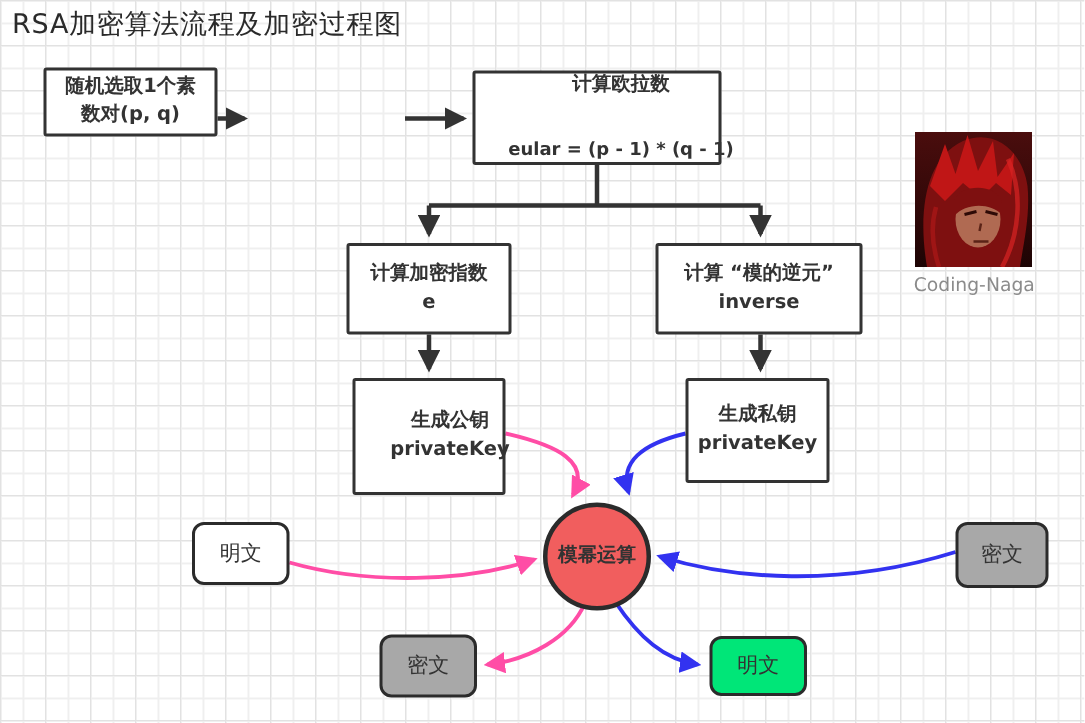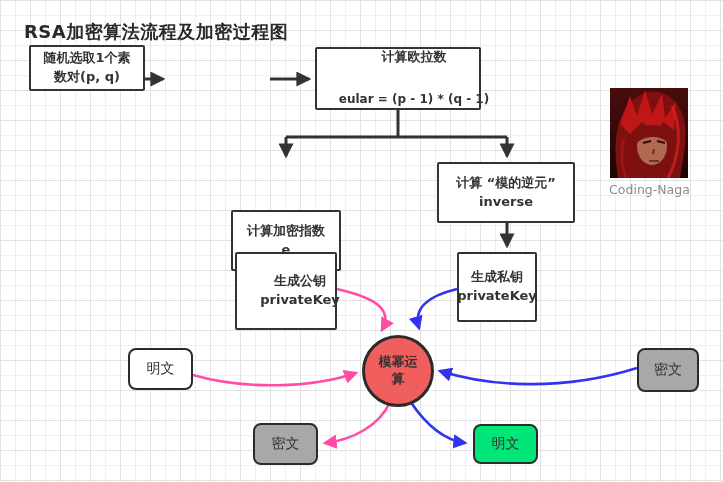--- a/index.html
+++ b/index.html
@@ -8,43 +8,43 @@
     position:relative;width:723px;height:482px;overflow:hidden;
     background-color:#ffffff;
     background-image:
       linear-gradient(#e2e2e2 1px, transparent 1px),
       linear-gradient(90deg, #e2e2e2 1px, transparent 1px),
       linear-gradient(#efefef 1px, transparent 1px),
       linear-gradient(90deg, #efefef 1px, transparent 1px);
     background-size:30px 30px,30px 30px,15px 15px,15px 15px;
   }
   .title{
-    position:absolute;left:8px;top:4px;margin:16px;
-    font-size:18px;font-weight:bold;color:#2a2a2a;letter-spacing:0.5px;
+    position:absolute;left:8px;top:4px;margin:0;
+    font-size:18px;font-weight:normal;color:#2a2a2a;letter-spacing:0.5px;
   }
   .connectors{position:absolute;left:0;top:0;width:723px;height:482px;}
   .node{
     position:absolute;box-sizing:border-box;background:#fff;
     border:2.5px solid #333;border-radius:2px;
     display:flex;flex-direction:column;align-items:center;justify-content:center;
     font-size:13px;font-weight:bold;color:#333;line-height:1.45;text-align:center;
   }
   .node .l2small{font-size:12px;white-space:nowrap;margin-top:24px;}
   .pill{
     position:absolute;box-sizing:border-box;
     border:2.5px solid #2b2b2b;border-radius:8px;
     display:flex;align-items:center;justify-content:center;
     font-size:14px;font-weight:normal;color:#333;background:#fff;
   }
   .pill.gray{background:#a8a8a8;}
   .pill.green{background:#00e678;}
   .circle{
     position:absolute;box-sizing:border-box;border-radius:50%;
     border:3px solid #2b2b2b;background:#f15e5e;
-    display:flex;flex-direction:column;align-items:center;justify-content:center;
+    display:flex;align-items:center;justify-content:center;
     font-size:13px;font-weight:bold;color:#333;line-height:1.3;text-align:center;
   }
   .avatar{position:absolute;left:610px;top:88px;width:78px;height:90px;}
   .caption{
     position:absolute;left:592px;top:182px;width:115px;text-align:center;
     color:#8b8b8b;font-size:12.5px;
   }
 </style>
 </head>
 <body>
@@ -87,36 +87,36 @@
     <div>随机选取1个素</div>
     <div>数对(p, q)</div>
   </div>
 
 
   <div class="node" style="left:315px;top:47px;width:166px;height:63px;padding-left:32px;">
     <div>计算欧拉数</div>
     <div class="l2small">eular = (p - 1) * (q - 1)</div>
   </div>
 
-  <div class="node" style="left:231px;top:162px;width:110px;height:61px;margin-top:48px;">
+  <div class="node" style="left:231px;top:162px;width:110px;height:61px;">
     <div>计算加密指数</div>
     <div>e</div>
   </div>
 
   <div class="node" style="left:437px;top:162px;width:138px;height:61px;">
     <div>计算 “模的逆元”</div>
     <div>inverse</div>
   </div>
 
   <div class="node" style="left:235px;top:252px;width:102px;height:78px;padding-left:28px;">
     <div>生成公钥</div>
     <div>privateKey</div>
   </div>
 
-  <div class="node" style="left:457px;top:252px;width:80px;height:70px;">
+  <div class="node" style="left:457px;top:252px;width:96px;height:70px;">
     <div>生成私钥</div>
     <div>privateKey</div>
   </div>
 
   <div class="circle" style="left:362px;top:335px;width:72px;height:72px;">
     <div>模幂运</div>
     <div>算</div>
   </div>
 
   <div class="pill" style="left:128px;top:348px;width:65px;height:42px;">明文</div>

